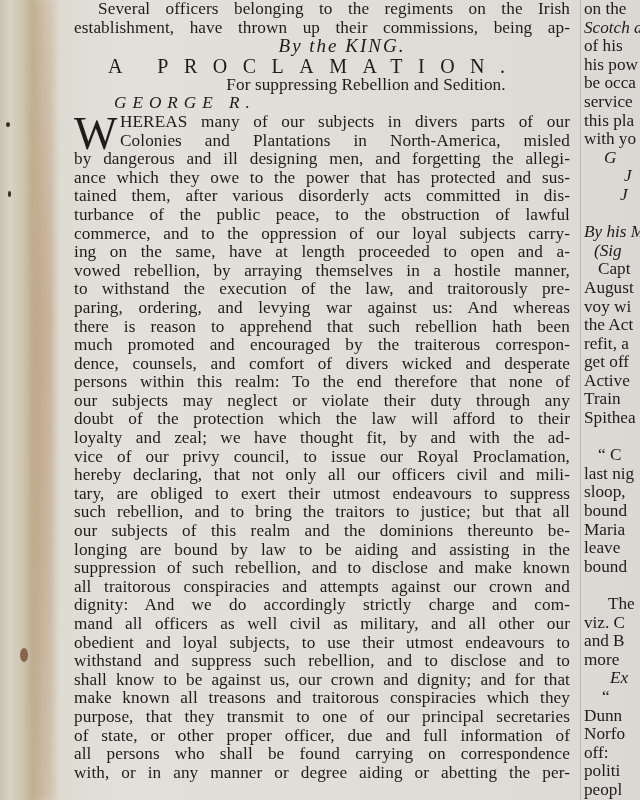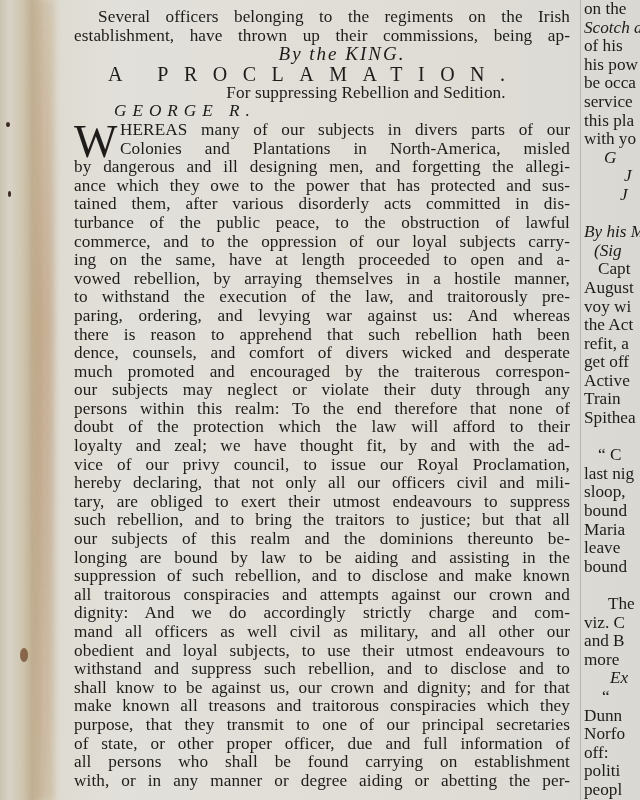--- a/index.html
+++ b/index.html
@@ -18,21 +18,21 @@
     position: absolute; left: 34px; top: 0; width: 20px; height: 800px;
     background: linear-gradient(180deg, rgba(170,130,90,0.15), rgba(170,120,80,0.35) 40%, rgba(160,110,70,0.25) 70%, rgba(170,130,90,0.2));
     filter: blur(3px);
   }
   .spot { position: absolute; border-radius: 50%; background: #3a2a20; }
   .column-rule {
     position: absolute; left: 580px; top: 0; width: 1px; height: 800px;
     background: rgba(80,70,60,0.25);
   }
   .main-col {
-    position: absolute; left: 74px; top: 8px; width: 496px;
+    position: absolute; left: 74px; top: 0; width: 496px;
   }
   .line {
     display: block; white-space: nowrap; font-size: 17.2px; line-height: 18.6px;
     text-align: justify; text-align-last: justify; letter-spacing: 0.1px;
   }
   .indent { padding-left: 24px; }
   .byking { font-style: italic; font-size: 19px; letter-spacing: 2px; text-align: center; text-align-last: center; padding-left: 40px; }
   .procl { font-size: 20px; letter-spacing: 15.5px; padding-left: 34px; text-align-last: auto; text-align: left; line-height: 20px; }
   .subtitle { text-align: center; text-align-last: auto; padding-left: 88px; }
   .george { font-style: italic; letter-spacing: 6px; padding-left: 40px; text-align: left; text-align-last: auto; }
@@ -73,43 +73,43 @@
       <span class="line">by dangerous and ill designing men, and forgetting the allegi-</span>
       <span class="line">ance which they owe to the power that has protected and sus-</span>
       <span class="line">tained them, after various disorderly acts committed in dis-</span>
       <span class="line">turbance of the public peace, to the obstruction of lawful</span>
       <span class="line">commerce, and to the oppression of our loyal subjects carry-</span>
       <span class="line">ing on the same, have at length proceeded to open and a-</span>
       <span class="line">vowed rebellion, by arraying themselves in a hostile manner,</span>
       <span class="line">to withstand the execution of the law, and traitorously pre-</span>
       <span class="line">paring, ordering, and levying war against us: And whereas</span>
       <span class="line">there is reason to apprehend that such rebellion hath been</span>
+      <span class="line">much promoted and encouraged by the traiterous correspon-</span>
       <span class="line">dence, counsels, and comfort of divers wicked and desperate</span>
-      <span class="line">much promoted and encouraged by the traiterous correspon-</span>
+      <span class="line">persons within this realm: To the end therefore that none of</span>
       <span class="line">our subjects may neglect or violate their duty through any</span>
-      <span class="line">persons within this realm: To the end therefore that none of</span>
       <span class="line">doubt of the protection which the law will afford to their</span>
       <span class="line">loyalty and zeal; we have thought fit, by and with the ad-</span>
       <span class="line">vice of our privy council, to issue our Royal Proclamation,</span>
       <span class="line">hereby declaring, that not only all our officers civil and mili-</span>
       <span class="line">tary, are obliged to exert their utmost endeavours to suppress</span>
       <span class="line">such rebellion, and to bring the traitors to justice; but that all</span>
       <span class="line">our subjects of this realm and the dominions thereunto be-</span>
       <span class="line">longing are bound by law to be aiding and assisting in the</span>
       <span class="line">suppression of such rebellion, and to disclose and make known</span>
       <span class="line">all traitorous conspiracies and attempts against our crown and</span>
       <span class="line">dignity: And we do accordingly strictly charge and com-</span>
       <span class="line">mand all officers as well civil as military, and all other our</span>
       <span class="line">obedient and loyal subjects, to use their utmost endeavours to</span>
       <span class="line">withstand and suppress such rebellion, and to disclose and to</span>
       <span class="line">shall know to be against us, our crown and dignity; and for that</span>
       <span class="line">make known all treasons and traitorous conspiracies which they</span>
       <span class="line">purpose, that they transmit to one of our principal secretaries</span>
       <span class="line">of state, or other proper officer, due and full information of</span>
-      <span class="line">all persons who shall be found carrying on establishment</span>
+      <span class="line">all persons who shall be found carrying on correspondence</span>
       <span class="line">with, or in any manner or degree aiding or abetting the per-</span>
     </div>
   </div>
 
   <div class="right-col">
     <span class="rline">on the</span>
     <span class="rline it">Scotch a</span>
     <span class="rline">of his</span>
     <span class="rline">his pow</span>
     <span class="rline">be occa</span>

